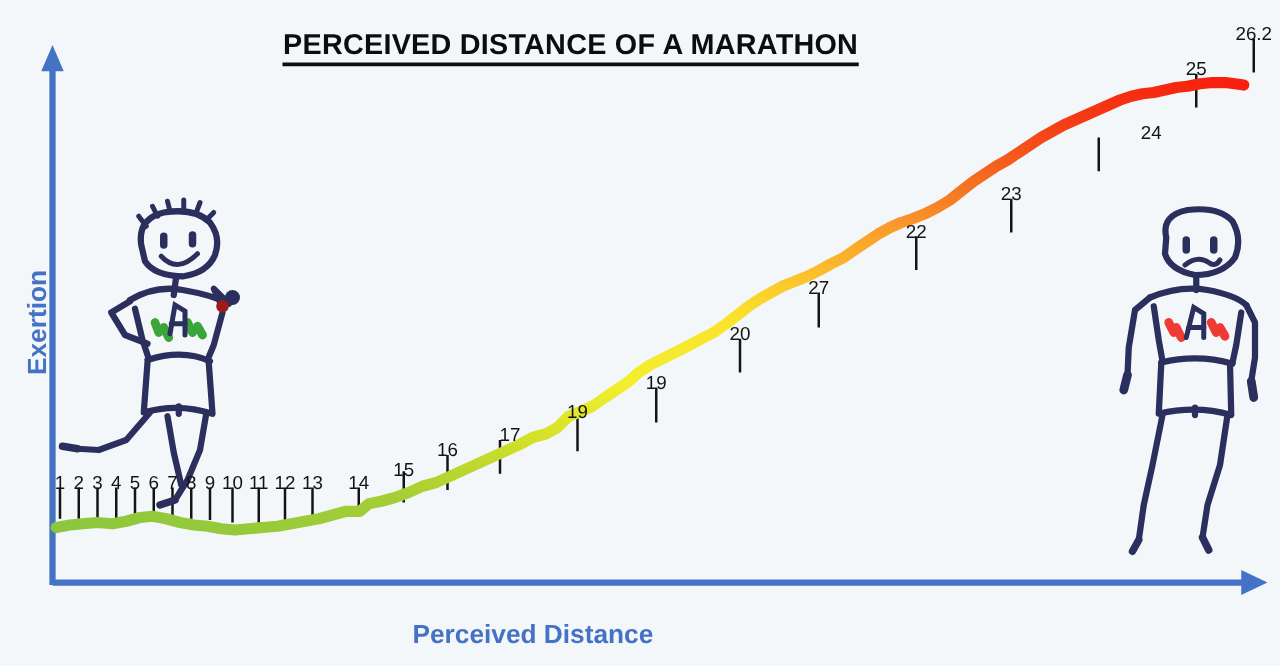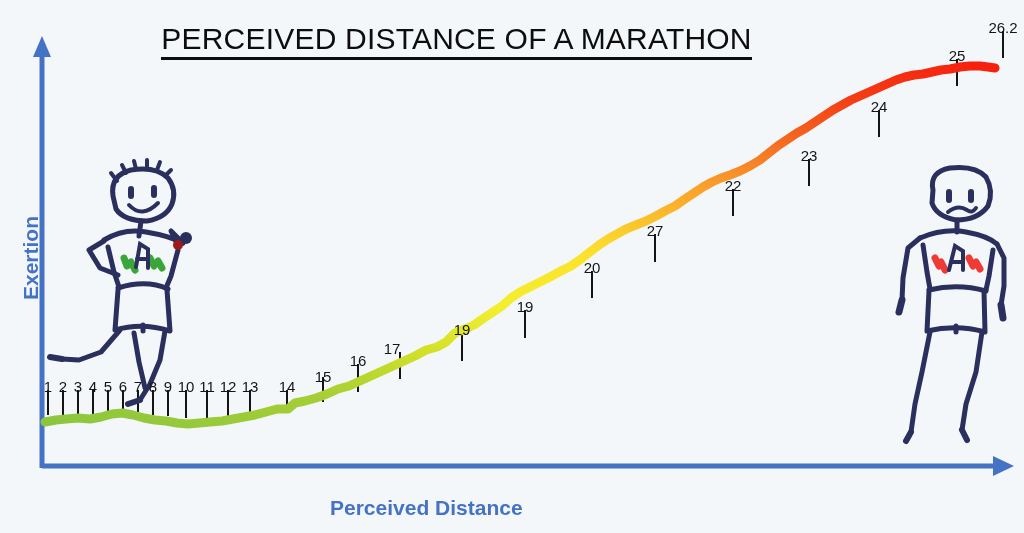--- a/index.html
+++ b/index.html
@@ -25,22 +25,22 @@
     top: 0;
     width: 1024px;
     height: 533px;
   }
   .chart-title {
     position: absolute;
     left: 0;
     top: 22px;
     width: 913px;
     text-align: center;
-    font-size: 30px;
-    font-weight: normal;
+    font-size: 23px;
+    font-weight: bold;
     color: #0d0d0d;
     letter-spacing: 0.2px;
   }
   .chart-title span.tu {
     border-bottom: 3px solid #0d0d0d;
     padding-bottom: 2px;
   }
   .axis-label-y {
     position: absolute;
     left: -29px;
@@ -253,25 +253,25 @@
       <div class="tick-label" style="left: 138px; top: 378px;">7</div>
       <div class="tick-label" style="left: 153px; top: 378px;">8</div>
       <div class="tick-label" style="left: 168px; top: 378px;">9</div>
       <div class="tick-label" style="left: 186px; top: 378px;">10</div>
       <div class="tick-label" style="left: 207px; top: 378px;">11</div>
       <div class="tick-label" style="left: 228px; top: 378px;">12</div>
       <div class="tick-label" style="left: 250px; top: 378px;">13</div>
       <div class="tick-label" style="left: 287px; top: 378px;">14</div>
       <div class="tick-label" style="left: 323px; top: 368px;">15</div>
       <div class="tick-label" style="left: 358px; top: 352px;">16</div>
-      <div class="tick-label" style="left: 392px; top: 340px;">17</div>
+      <div class="tick-label" style="left: 408px; top: 340px;">17</div>
       <div class="tick-label" style="left: 462px; top: 321px;">19</div>
       <div class="tick-label" style="left: 525px; top: 298px;">19</div>
       <div class="tick-label" style="left: 592px; top: 259px;">20</div>
       <div class="tick-label" style="left: 655px; top: 222px;">27</div>
       <div class="tick-label" style="left: 733px; top: 177px;">22</div>
       <div class="tick-label" style="left: 809px; top: 147px;">23</div>
-      <div class="tick-label" style="left: 879px; top: 98px;">24</div>
+      <div class="tick-label" style="left: 921px; top: 98px;">24</div>
       <div class="tick-label" style="left: 957px; top: 47px;">25</div>
       <div class="tick-label" style="left: 1003px; top: 19px;">26.2</div>
     </div>
 
 </div>
 
 </body></html>

